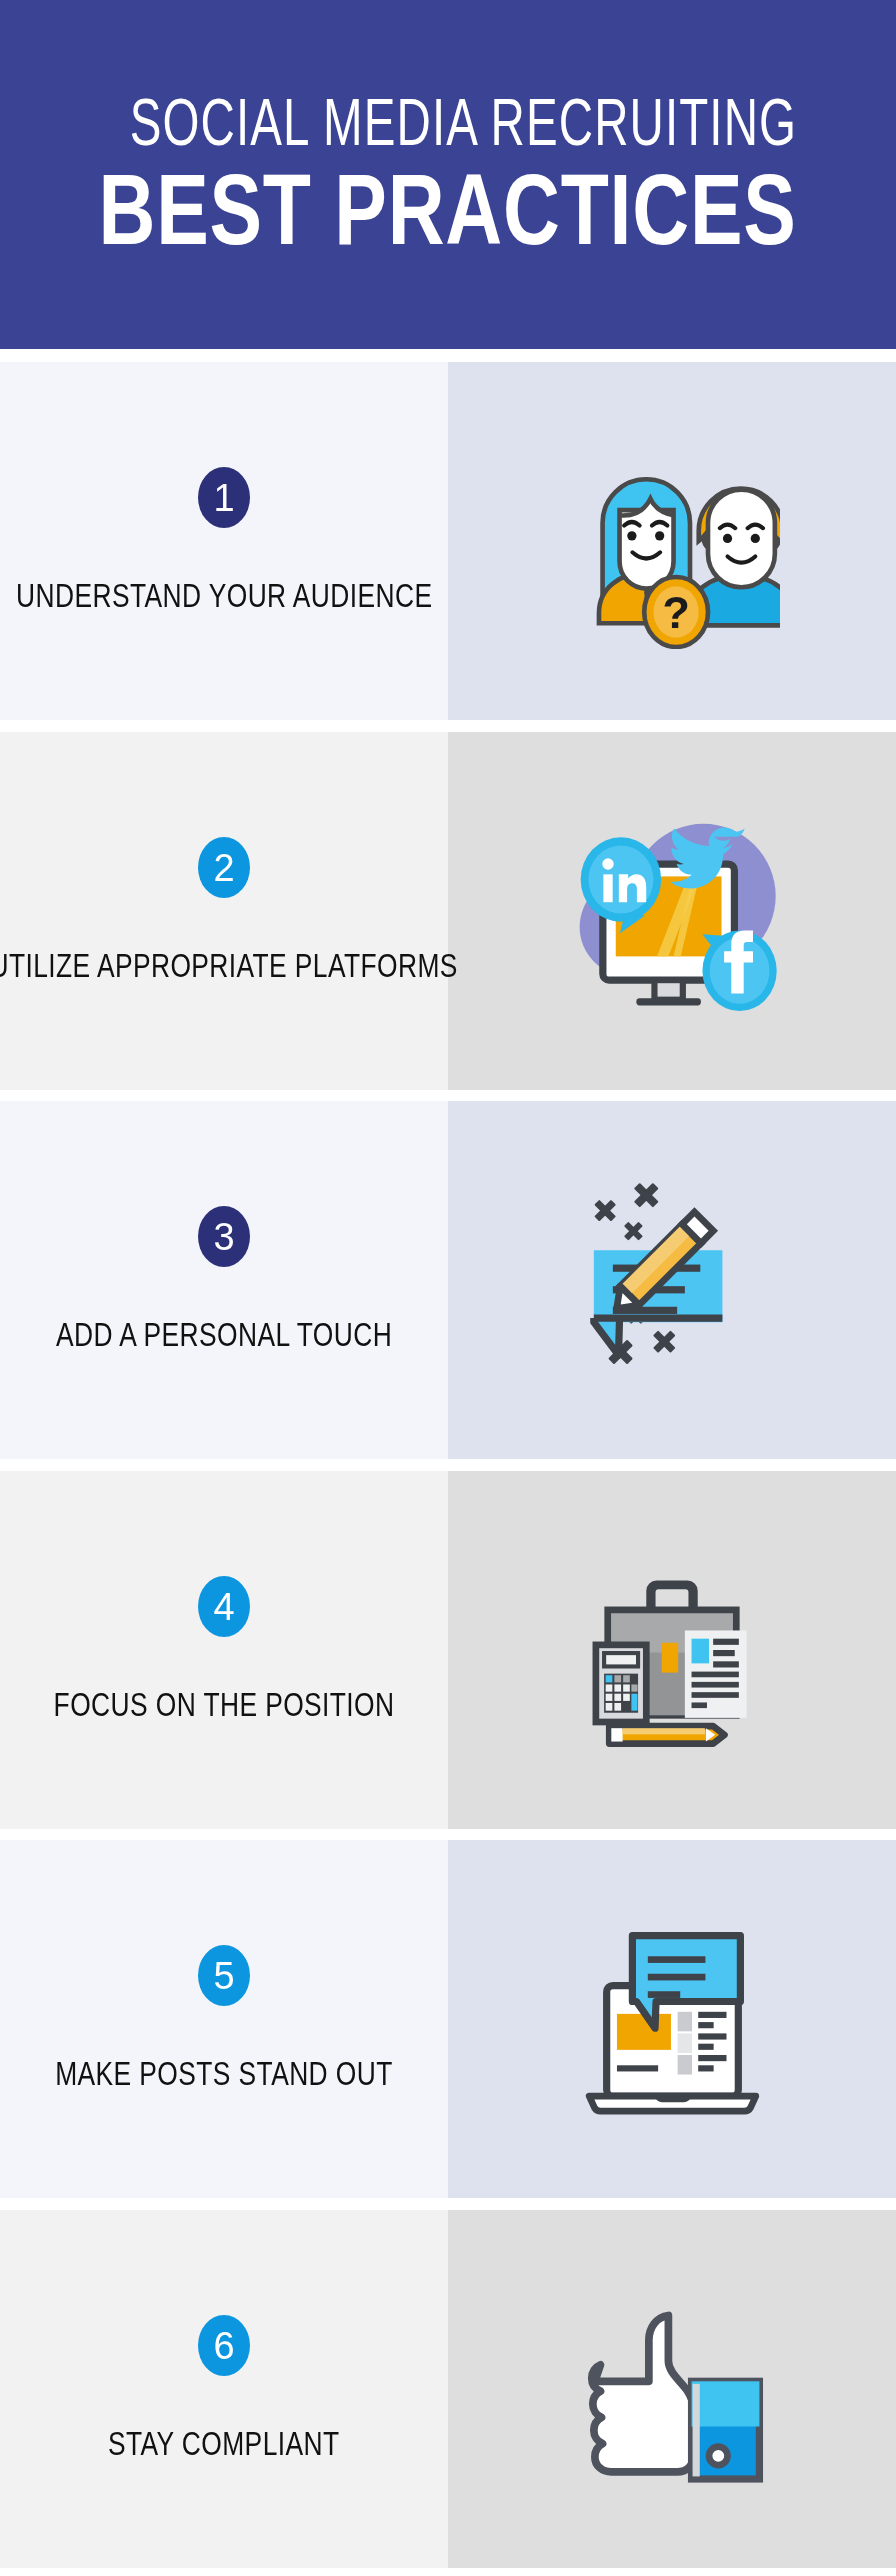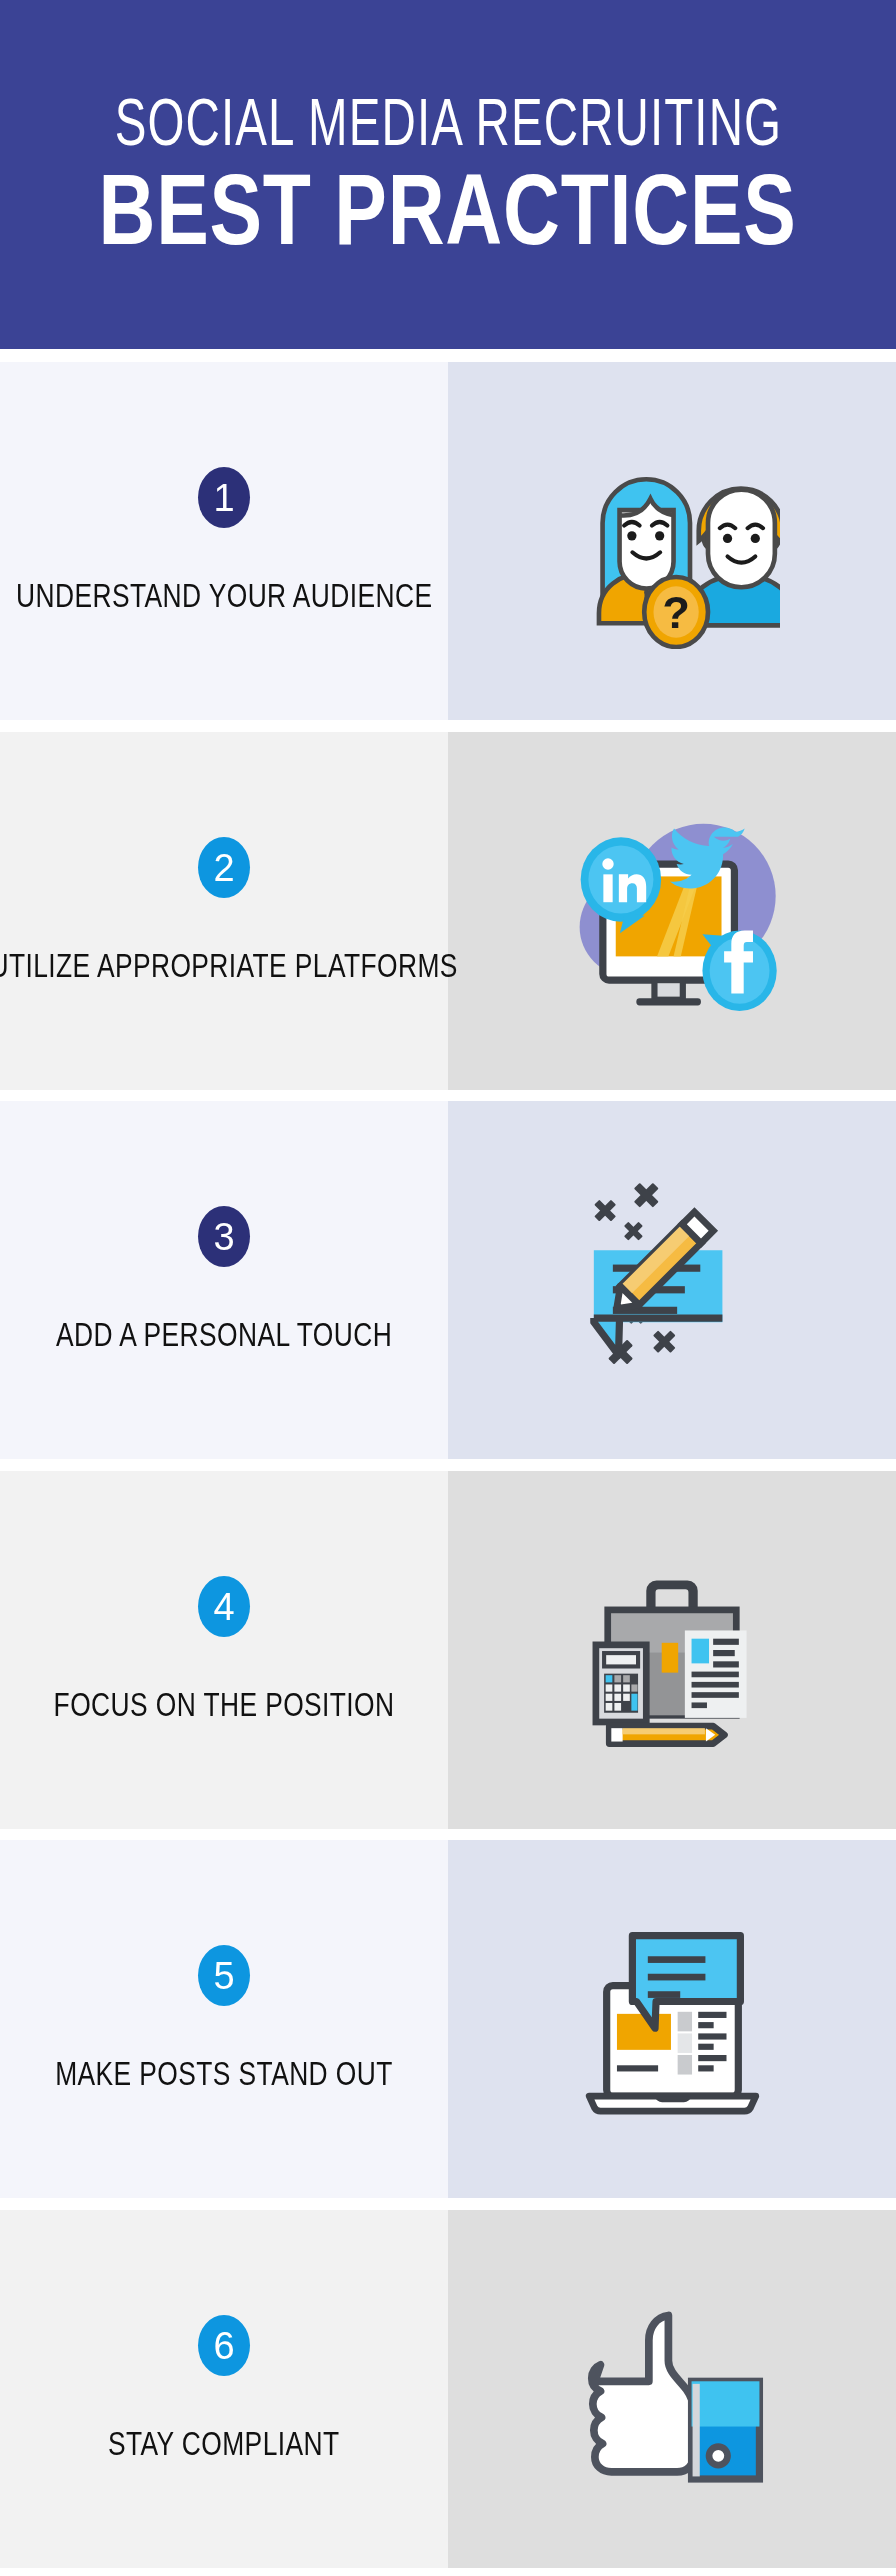--- a/index.html
+++ b/index.html
@@ -17,21 +17,21 @@
   }
 
   
   .header {
     position: absolute;
     left: 0; top: 0;
     width: 896px; height: 349px;
     background: #3b4395;
     display: flex;
     flex-direction: column;
-    align-items: center;
+    align-items: flex-start;
     justify-content: center;
   }
   .header-title-1 {
     color: #ffffff;
     font-family: "Liberation Sans Narrow", "Liberation Sans", sans-serif;
     font-size: 66px;
     font-weight: 400;
     letter-spacing: 1.5px;
     line-height: 1.0;
     transform: scaleX(0.72);

